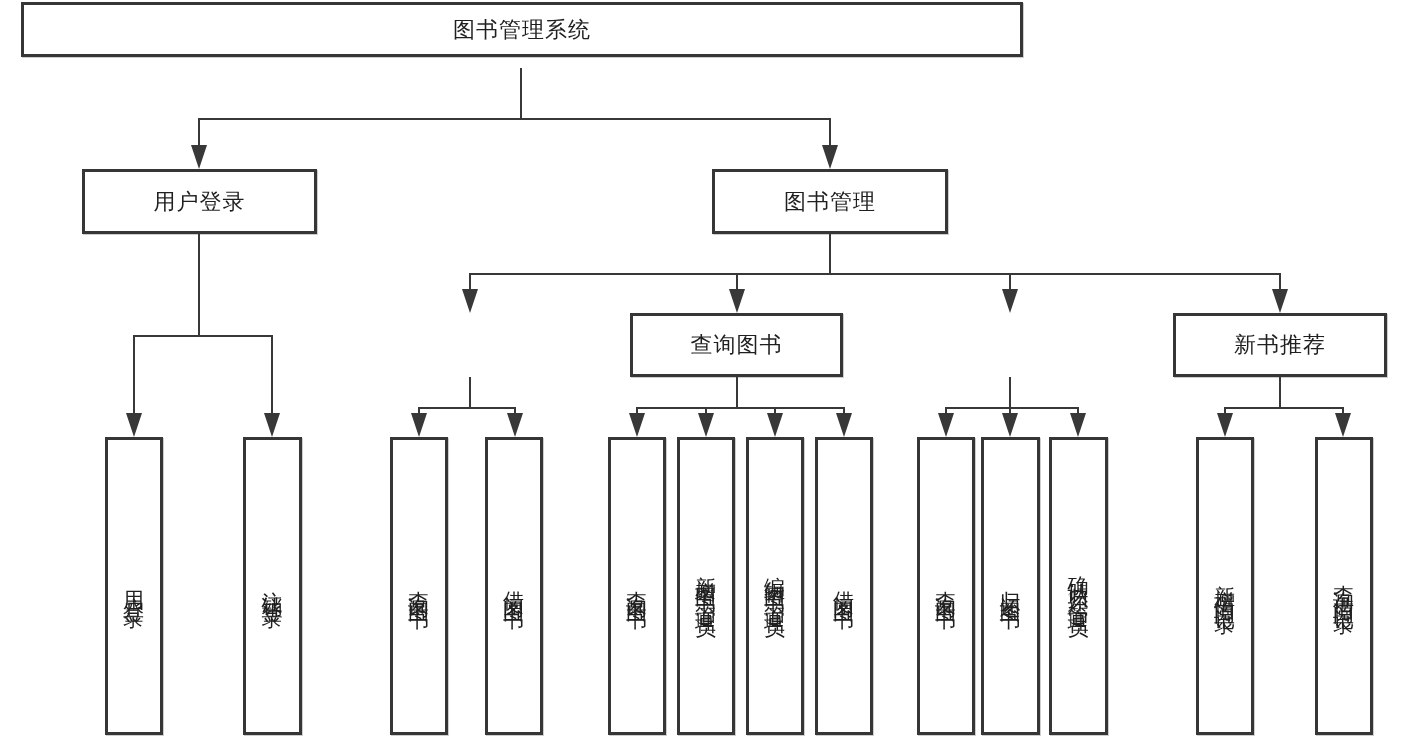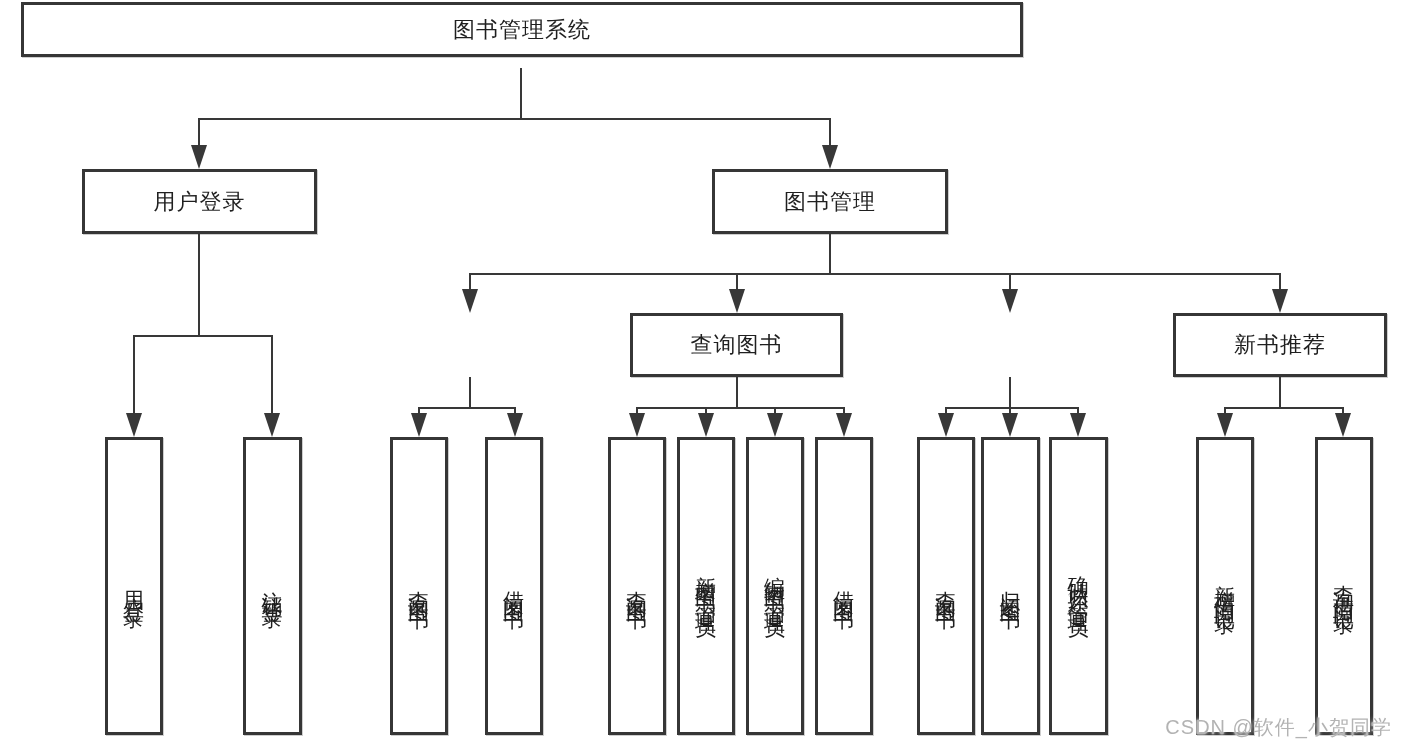--- a/index.html
+++ b/index.html
@@ -186,15 +186,14 @@
     <span class="vtext">确认归还（管理员）</span>
   </div>
 
   <div class="vbox" style="left:1196px; width:58px;">
     <span class="vtext">新增借阅记录</span>
   </div>
   <div class="vbox" style="left:1315px; width:58px;">
     <span class="vtext">查询借阅记录</span>
   </div>
 
-  <div class="watermark">CSDN @软件_小贺同学</div>
 
 </div>
 
 </body></html>

